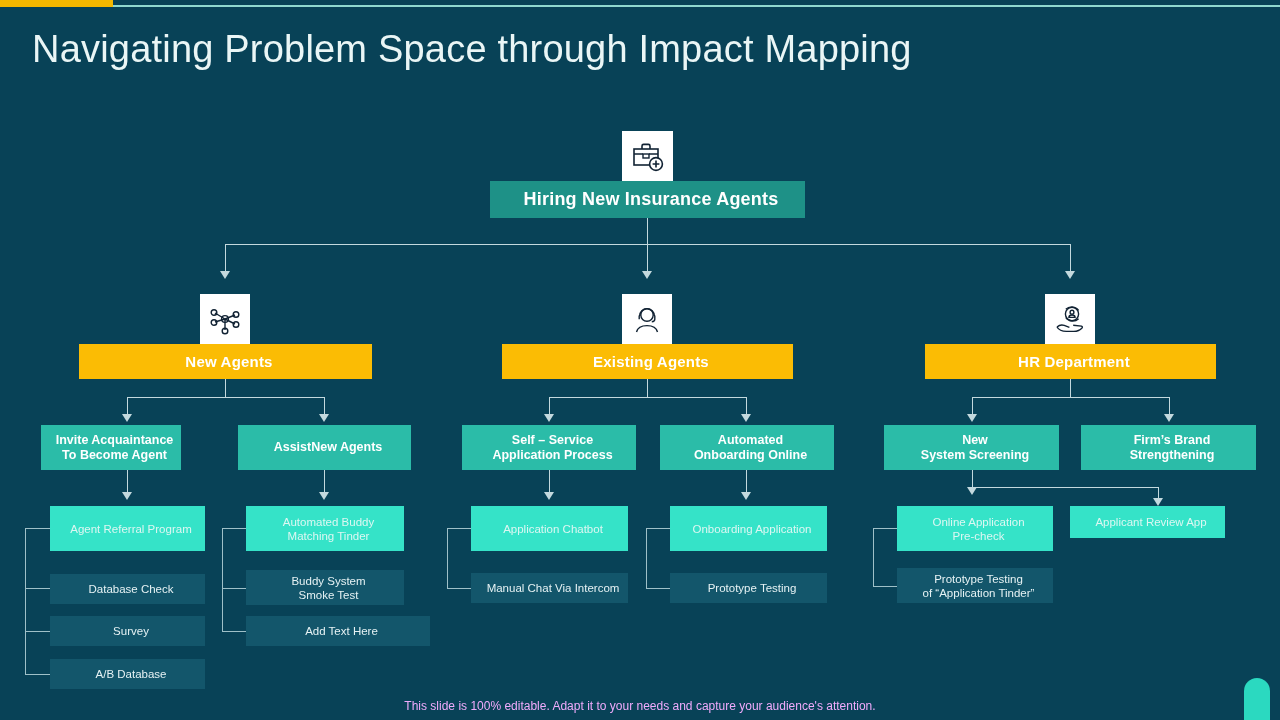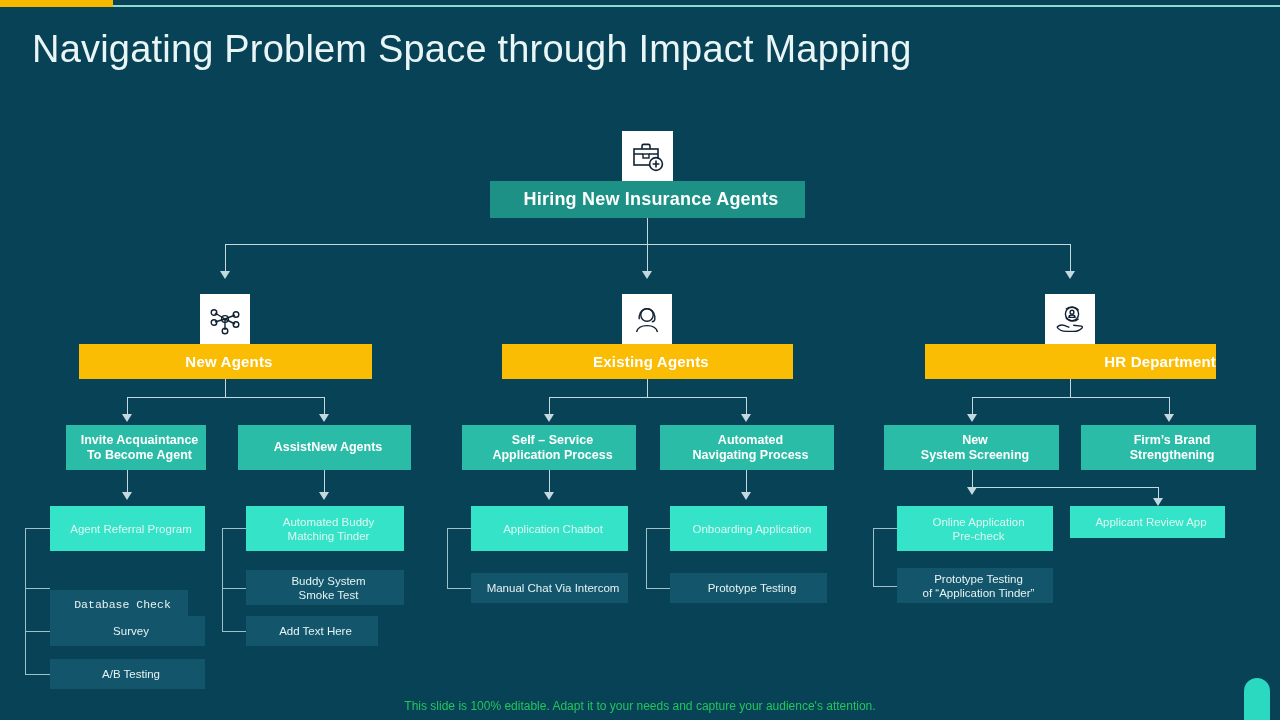--- a/index.html
+++ b/index.html
@@ -16,21 +16,21 @@
   .topbar-line{position:absolute;left:113px;top:5px;width:1167px;height:2px;background:#8FD8CF;}
   .corner-pill{position:absolute;right:10px;bottom:0;width:26px;height:42px;
     background:#2BD9C0;border-radius:13px 13px 0 0;}
 
   
   .title{position:absolute;left:32px;top:26px;font-size:38px;line-height:46px;
     font-weight:300;color:#EAF6F6;letter-spacing:.2px;white-space:nowrap;}
   .subtitle{position:absolute;left:26px;top:86px;font-size:11.5px;color:#D6E8EA;
     white-space:nowrap;letter-spacing:-.1px;}
   .footer{position:absolute;left:0;top:699px;width:1280px;text-align:center;
-    font-size:12px;color:#22c55e;}
+    font-size:12px;color:#f0abfc;}
 
   
   .abox{position:absolute;box-sizing:border-box;display:flex;align-items:center;
     justify-content:center;text-align:center;padding-left:7px;}
 
   
   .lvl1{background:#1E9187;color:#FFFFFF;font-size:18px;font-weight:bold;
     letter-spacing:.2px;}
   
   .lvl2{background:#FBBC04;color:#FFFFFF;font-size:15px;font-weight:bold;
@@ -111,61 +111,61 @@
   <div class="abox lvl2" style="left:79px;top:344px;width:293px;height:35px;">
     <span>New Agents</span>
   </div>
   <div class="ln vl" style="left:225px;top:379px;height:18px;"></div>
   <div class="ln hl" style="left:127px;top:397px;width:197px;"></div>
   <div class="ln vl" style="left:127px;top:397px;height:19px;"></div>
   <div class="arw" style="left:122px;top:414px;"></div>
   <div class="ln vl" style="left:324px;top:397px;height:19px;"></div>
   <div class="arw" style="left:319px;top:414px;"></div>
 
-  <div class="abox lvl3" style="left:41px;top:425px;width:140px;height:45px;flex-direction:column;margin-left:25px;">
+  <div class="abox lvl3" style="left:41px;top:425px;width:140px;height:45px;flex-direction:column;">
     <span>Invite Acquaintance</span>
     <span>To Become Agent</span>
   </div>
   <div class="abox lvl3" style="left:238px;top:425px;width:173px;height:45px;flex-direction:row;">
     <span>Assist</span>
     <span>New Agents</span>
   </div>
 
   <div class="ln vl" style="left:127px;top:470px;height:24px;"></div>
   <div class="arw" style="left:122px;top:492px;"></div>
   <div class="ln vl" style="left:324px;top:470px;height:24px;"></div>
   <div class="arw" style="left:319px;top:492px;"></div>
 
   <div class="abox lvl4-hi" style="left:50px;top:506px;width:155px;height:45px;flex-direction:column;">
     <span>Agent Referral Program</span>
   </div>
-  <div class="abox lvl4" style="left:50px;top:590px;width:138px;height:30px;flex-direction:column;font-family:Liberation Mono, monospace;">
+  <div class="abox lvl4" style="left:50px;top:574px;width:155px;height:30px;flex-direction:column;">
     <span>Database Check</span>
   </div>
   <div class="abox lvl4" style="left:50px;top:616px;width:155px;height:30px;flex-direction:column;">
     <span>Survey</span>
   </div>
   <div class="abox lvl4" style="left:50px;top:659px;width:155px;height:30px;flex-direction:column;">
-    <span>A/B Testing</span>
+    <span>A/B Database</span>
   </div>
   <div class="spine vl" style="left:25px;top:528px;width:1px;height:146px;"></div>
   <div class="spine hl" style="left:25px;top:528px;width:25px;height:1px;"></div>
   <div class="spine hl" style="left:25px;top:588px;width:25px;height:1px;"></div>
   <div class="spine hl" style="left:25px;top:631px;width:25px;height:1px;"></div>
   <div class="spine hl" style="left:25px;top:674px;width:25px;height:1px;"></div>
 
   <div class="abox lvl4-hi" style="left:246px;top:506px;width:158px;height:45px;flex-direction:column;">
     <span>Automated Buddy</span>
     <span>Matching Tinder</span>
   </div>
   <div class="abox lvl4" style="left:246px;top:570px;width:158px;height:35px;flex-direction:column;">
     <span>Buddy System</span>
     <span>Smoke Test</span>
   </div>
-  <div class="abox lvl4" style="left:246px;top:616px;width:132px;height:30px;flex-direction:column;">
+  <div class="abox lvl4" style="left:246px;top:616px;width:184px;height:30px;flex-direction:column;">
     <span>Add Text Here</span>
   </div>
   <div class="spine vl" style="left:222px;top:528px;width:1px;height:103px;"></div>
   <div class="spine hl" style="left:222px;top:528px;width:24px;height:1px;"></div>
   <div class="spine hl" style="left:222px;top:588px;width:24px;height:1px;"></div>
   <div class="spine hl" style="left:222px;top:631px;width:24px;height:1px;"></div>
 
   <div class="icon-tile" style="left:622px;top:294px;width:50px;height:50px;">
     <span>
       <svg width="34" height="32" viewBox="0 0 34 32">
@@ -187,21 +187,21 @@
   <div class="arw" style="left:544px;top:414px;"></div>
   <div class="ln vl" style="left:746px;top:397px;height:19px;"></div>
   <div class="arw" style="left:741px;top:414px;"></div>
 
   <div class="abox lvl3" style="left:462px;top:425px;width:174px;height:45px;flex-direction:column;">
     <span>Self – Service</span>
     <span>Application Process</span>
   </div>
   <div class="abox lvl3" style="left:660px;top:425px;width:174px;height:45px;flex-direction:column;">
     <span>Automated</span>
-    <span>Navigating Process</span>
+    <span>Onboarding Online</span>
   </div>
 
   <div class="ln vl" style="left:549px;top:470px;height:24px;"></div>
   <div class="arw" style="left:544px;top:492px;"></div>
   <div class="ln vl" style="left:746px;top:470px;height:24px;"></div>
   <div class="arw" style="left:741px;top:492px;"></div>
 
   <div class="abox lvl4-hi" style="left:471px;top:506px;width:157px;height:45px;flex-direction:column;">
     <span>Application Chatbot</span>
   </div>
@@ -229,21 +229,21 @@
           <circle cx="19" cy="11" r="6.6"></circle>
           <circle cx="19" cy="9.2" r="1.9"></circle>
           <path d="M15.9 14.4 q0 -2.4 3.1 -2.4 q3.1 0 3.1 2.4 z"></path>
           <path d="M12.8 6.2 a8.6 8.6 0 0 1 12.8 1.2 M25.6 15.8 a8.6 8.6 0 0 1 -12.8 -1.2"></path>
           <path d="M4 24 q3.4 -3 7.2 -1.6 l5.2 1.9 M4 24 q2.6 4.4 9.4 4.4 h7.4 q5.2 0 8.2 -3.4
                    q1 -1.2 -0.6 -1.9 l-8.2 -0.8"></path>
         </g>
       </svg>
     </span>
   </div>
-  <div class="abox lvl2" style="left:925px;top:344px;width:291px;height:35px;justify-content:flex-end;">
+  <div class="abox lvl2" style="left:925px;top:344px;width:291px;height:35px;">
     <span>HR Department</span>
   </div>
   <div class="ln vl" style="left:1070px;top:379px;height:18px;"></div>
   <div class="ln hl" style="left:972px;top:397px;width:197px;"></div>
   <div class="ln vl" style="left:972px;top:397px;height:19px;"></div>
   <div class="arw" style="left:967px;top:414px;"></div>
   <div class="ln vl" style="left:1169px;top:397px;height:19px;"></div>
   <div class="arw" style="left:1164px;top:414px;"></div>
 
   <div class="abox lvl3" style="left:884px;top:425px;width:175px;height:45px;flex-direction:column;">

